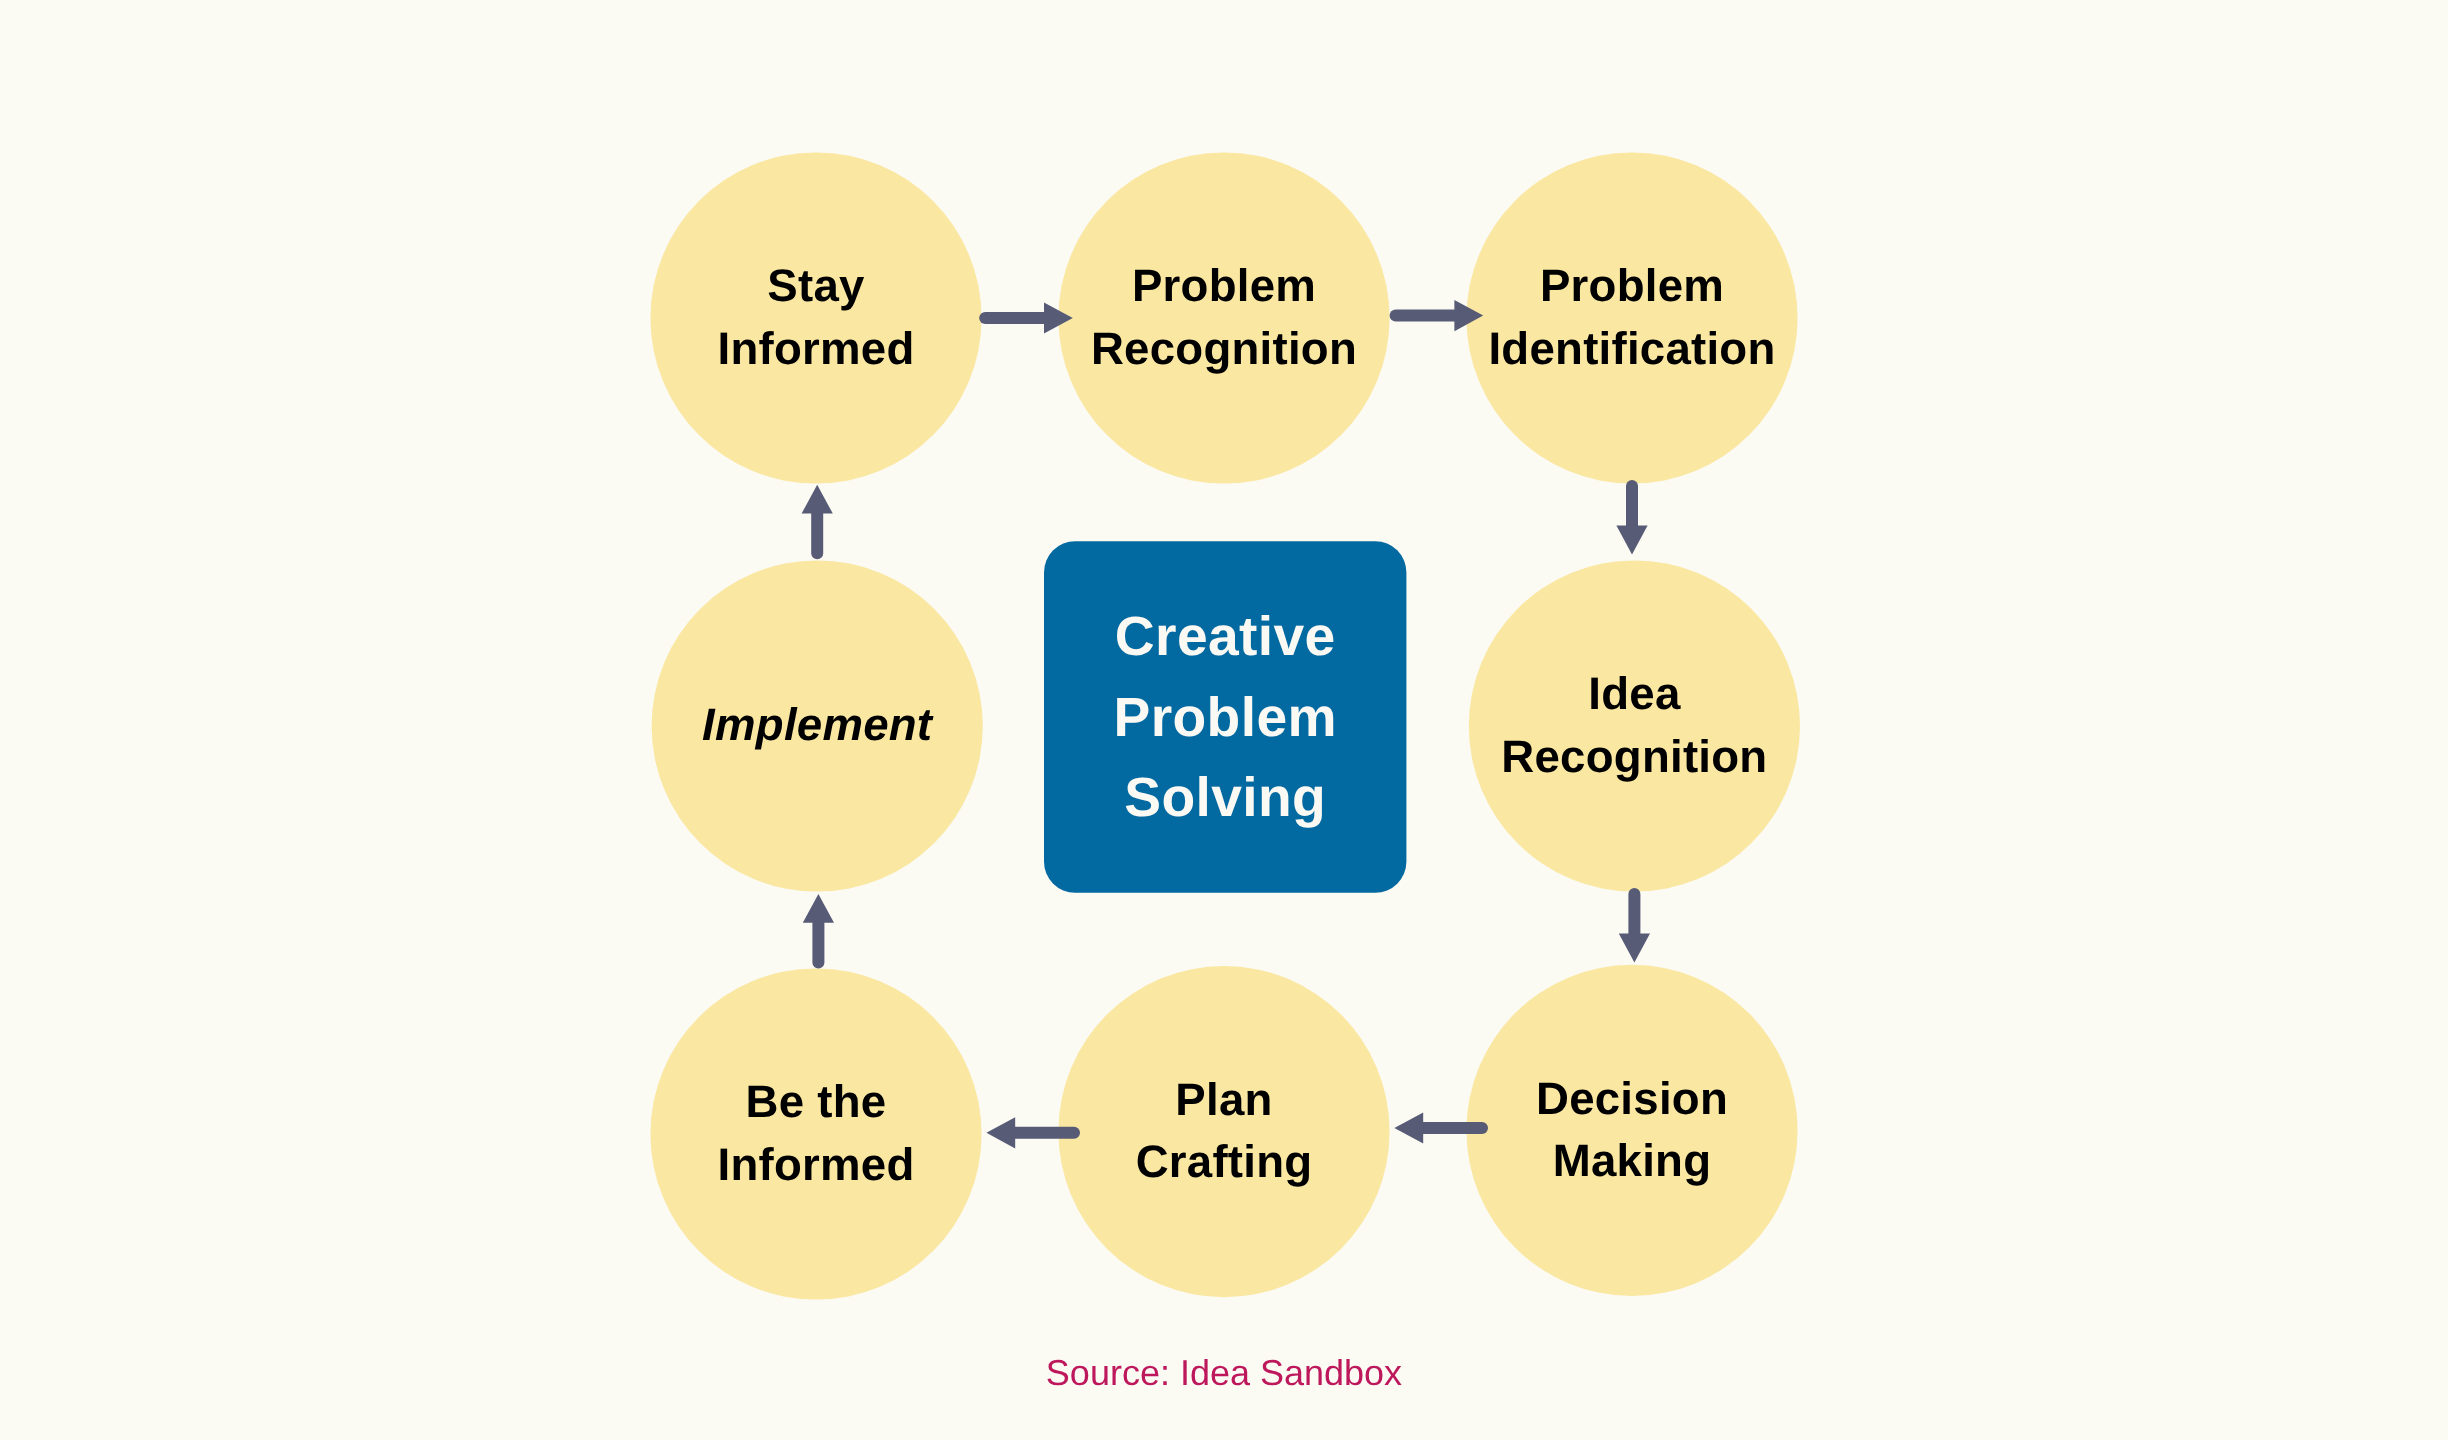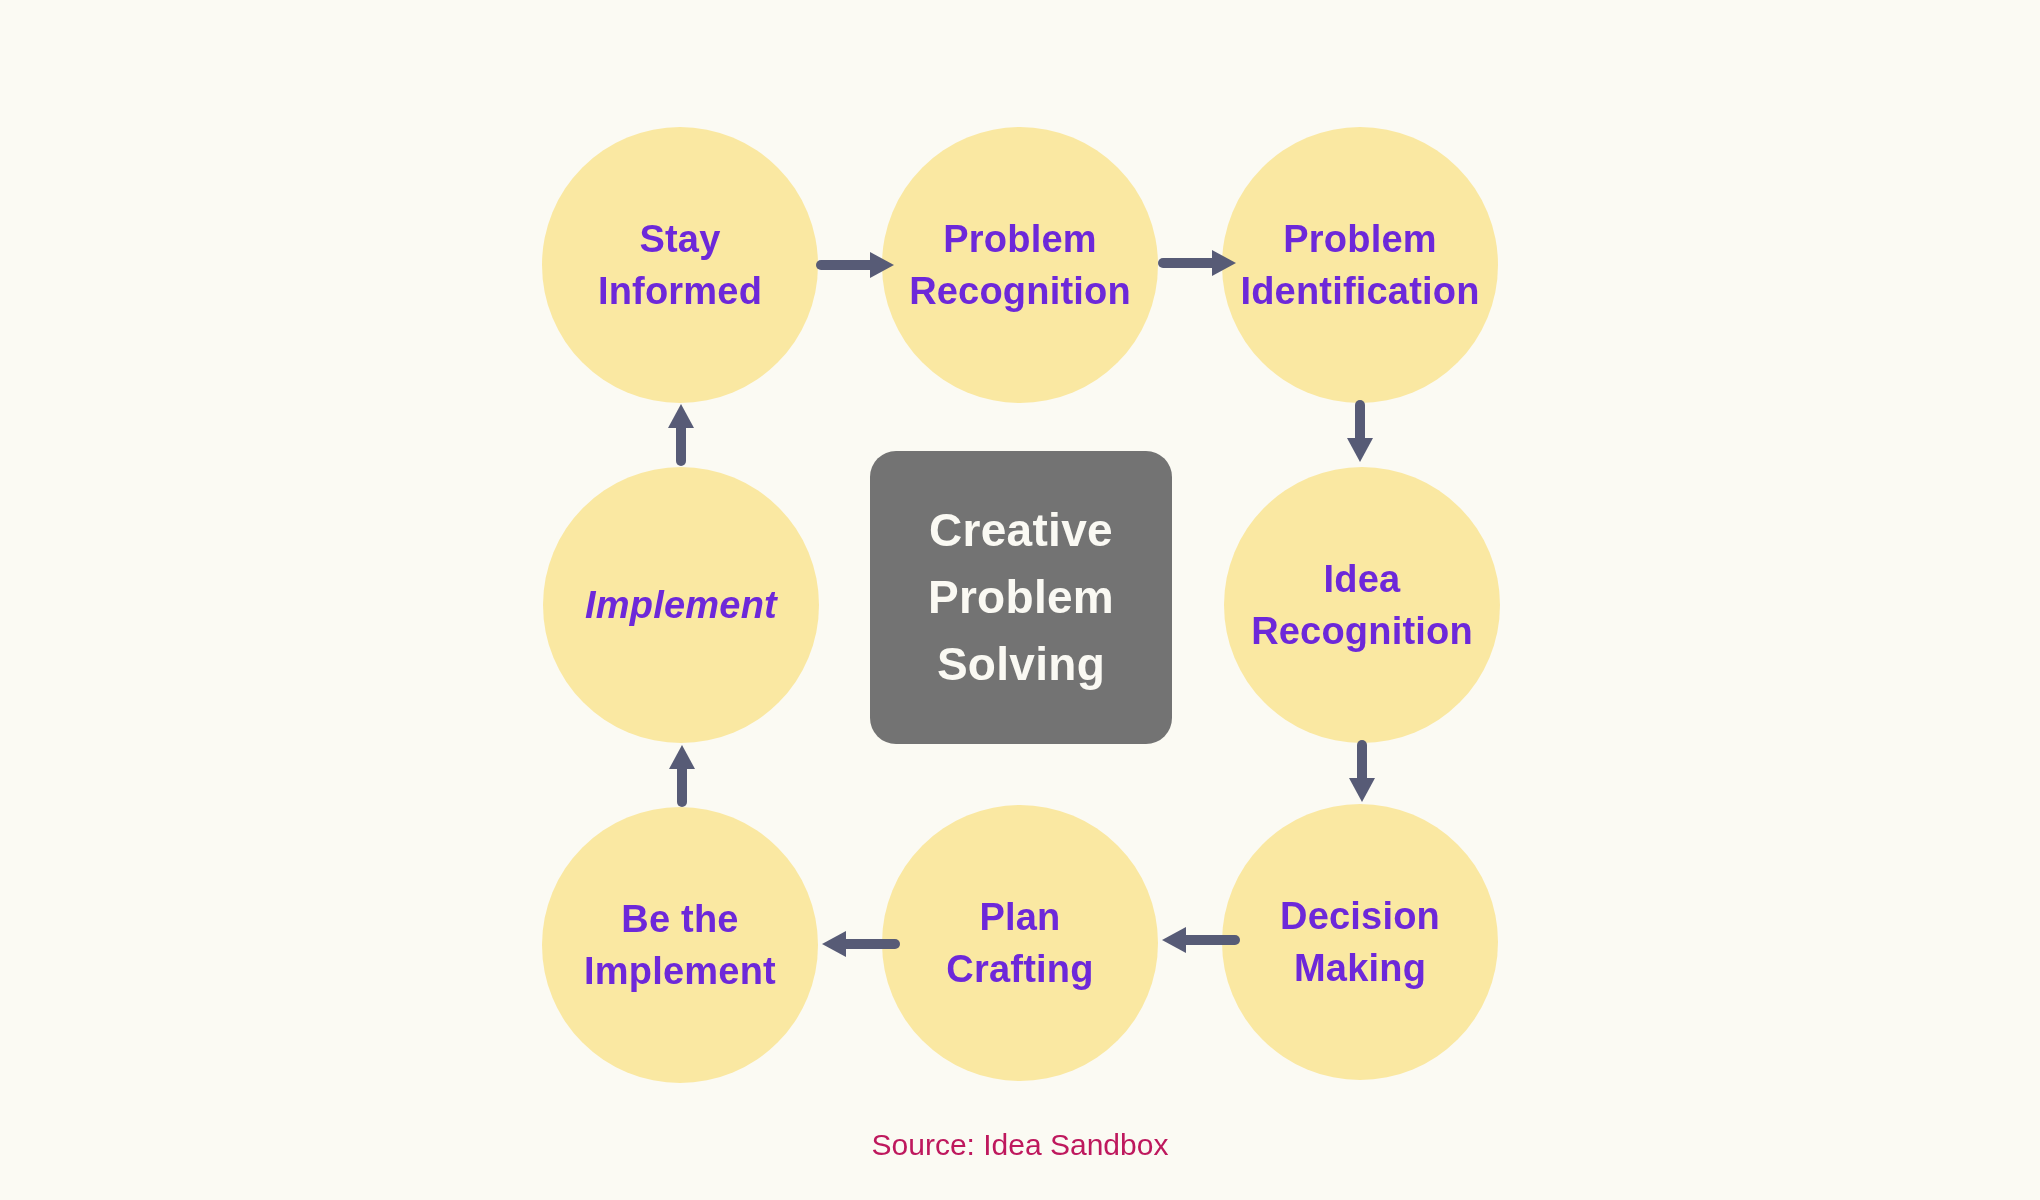--- a/index.html
+++ b/index.html
@@ -26,42 +26,42 @@
     border-radius: 50%;
     background: #FAE8A2;
     display: flex;
     align-items: center;
     justify-content: center;
     text-align: center;
   }
   .node-label {
     font-size: 38px;
     font-weight: bold;
-    color: #6d28d9;
+    color: #000000;
     line-height: 1.38;
     white-space: pre-line;
     letter-spacing: 0.2px;
   }
   
   .n-stay          { left: 542px;  top: 127px; }
   .n-recognition   { left: 882px;  top: 127px; }
   .n-identification{ left: 1222px; top: 127px; }
   .n-ideagen       { left: 1224px; top: 467px; }
   .n-decision      { left: 1222px; top: 804px; }
   .n-plan          { left: 882px;  top: 805px; }
   .n-champion      { left: 542px;  top: 807px; }
   .n-implement     { left: 543px;  top: 467px; font-style: italic; }
   
   .center-box {
     position: absolute;
     left: 870px;
     top: 451px;
     width: 302px;
     height: 293px;
-    background: #737373;
+    background: #0369a1;
     border-radius: 26px;
     display: flex;
     align-items: center;
     justify-content: center;
     text-align: center;
   }
   .center-label {
     font-size: 46px;
     font-weight: bold;
     color: #FAF9F3;
@@ -105,21 +105,21 @@
   <div class="node n-implement">
     <span class="node-label">Implement</span>
   </div>
   <div class="node n-ideagen">
     <span class="node-label">Idea
 Recognition</span>
   </div>
 
   <div class="node n-champion">
     <span class="node-label">Be the
-Implement</span>
+Informed</span>
   </div>
   <div class="node n-decision">
     <span class="node-label">Decision
 Making</span>
   </div>
   <div class="node n-plan">
     <span class="node-label">Plan
 Crafting</span>
   </div>
 

